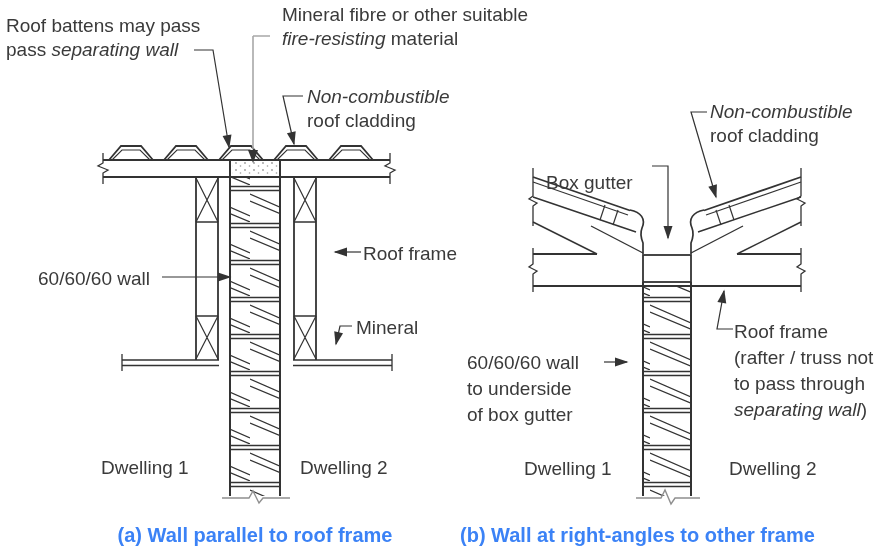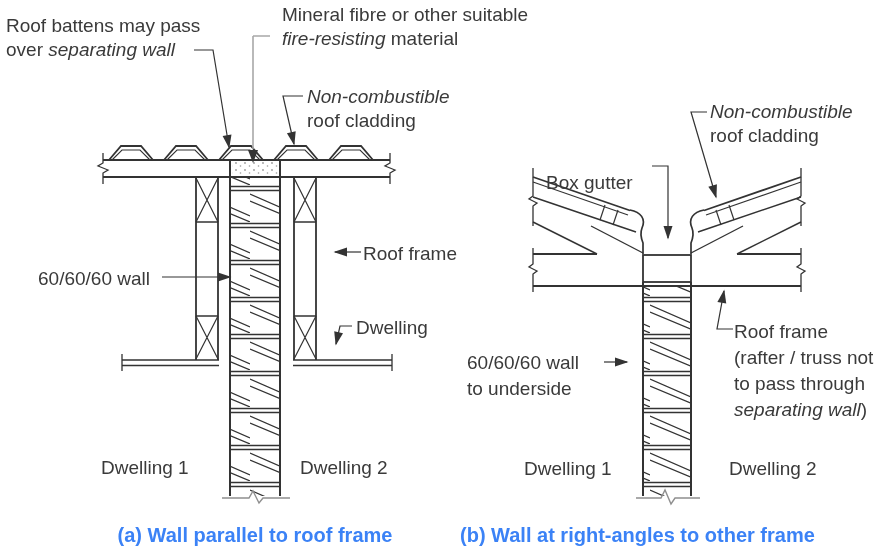--- a/index.html
+++ b/index.html
@@ -97,54 +97,55 @@
 
       <polyline stroke-width="1.2" marker-end="url(#ah)" points="652,166 668,166 668,238"></polyline>
       <polyline stroke-width="1.2" marker-end="url(#ah)" points="707,112 691,112 716,197"></polyline>
       <polyline stroke-width="1.2" marker-end="url(#ah)" points="604,362 627,362"></polyline>
       <polyline stroke-width="1.2" marker-end="url(#ah)" points="733,329 717,329 724,291"></polyline>
     </g>
   </svg>
 
   <div class="lbl" style="left:6px;top:14px;">
     <span class="ln">Roof battens may pass</span>
-    <span class="ln"><span>over </span><span class="it">separating wall</span></span>
+    <span class="ln"><span>pass </span><span class="it">separating wall</span></span>
   </div>
 
   <div class="lbl" style="left:282px;top:3px;">
     <span class="ln">Mineral fibre or other suitable</span>
     <span class="ln"><span class="it">fire-resisting</span><span> material</span></span>
   </div>
 
   <div class="lbl" style="left:307px;top:85px;">
     <span class="ln it">Non-combustible</span>
     <span class="ln">roof cladding</span>
   </div>
 
   <div class="lbl" style="left:38px;top:267px;">60/60/60 wall</div>
 
   <div class="lbl" style="left:363px;top:242px;">Roof frame</div>
 
-  <div class="lbl" style="left:356px;top:316px;">Dwelling</div>
+  <div class="lbl" style="left:356px;top:316px;">Mineral</div>
 
   <div class="lbl" style="left:101px;top:456px;">Dwelling 1</div>
   <div class="lbl" style="left:300px;top:456px;">Dwelling 2</div>
 
   <div class="cap" style="left:95px;top:524px;width:320px;">(a) Wall parallel to roof frame</div>
 
   <div class="lbl" style="left:546px;top:155px;margin-top:16px;">Box gutter</div>
 
   <div class="lbl" style="left:710px;top:100px;">
     <span class="ln it">Non-combustible</span>
     <span class="ln">roof cladding</span>
   </div>
 
   <div class="lbl lh26" style="left:467px;top:350px;">
     <span class="ln">60/60/60 wall</span>
     <span class="ln">to underside</span>
+    <span class="ln">of box gutter</span>
   </div>
 
   <div class="lbl lh26" style="left:734px;top:319px;">
     <span class="ln">Roof frame</span>
     <span class="ln">(rafter / truss not</span>
     <span class="ln">to pass through</span>
     <span class="ln"><span class="it">separating wall</span><span>)</span></span>
   </div>
 
   <div class="lbl" style="left:524px;top:457px;">Dwelling 1</div>

